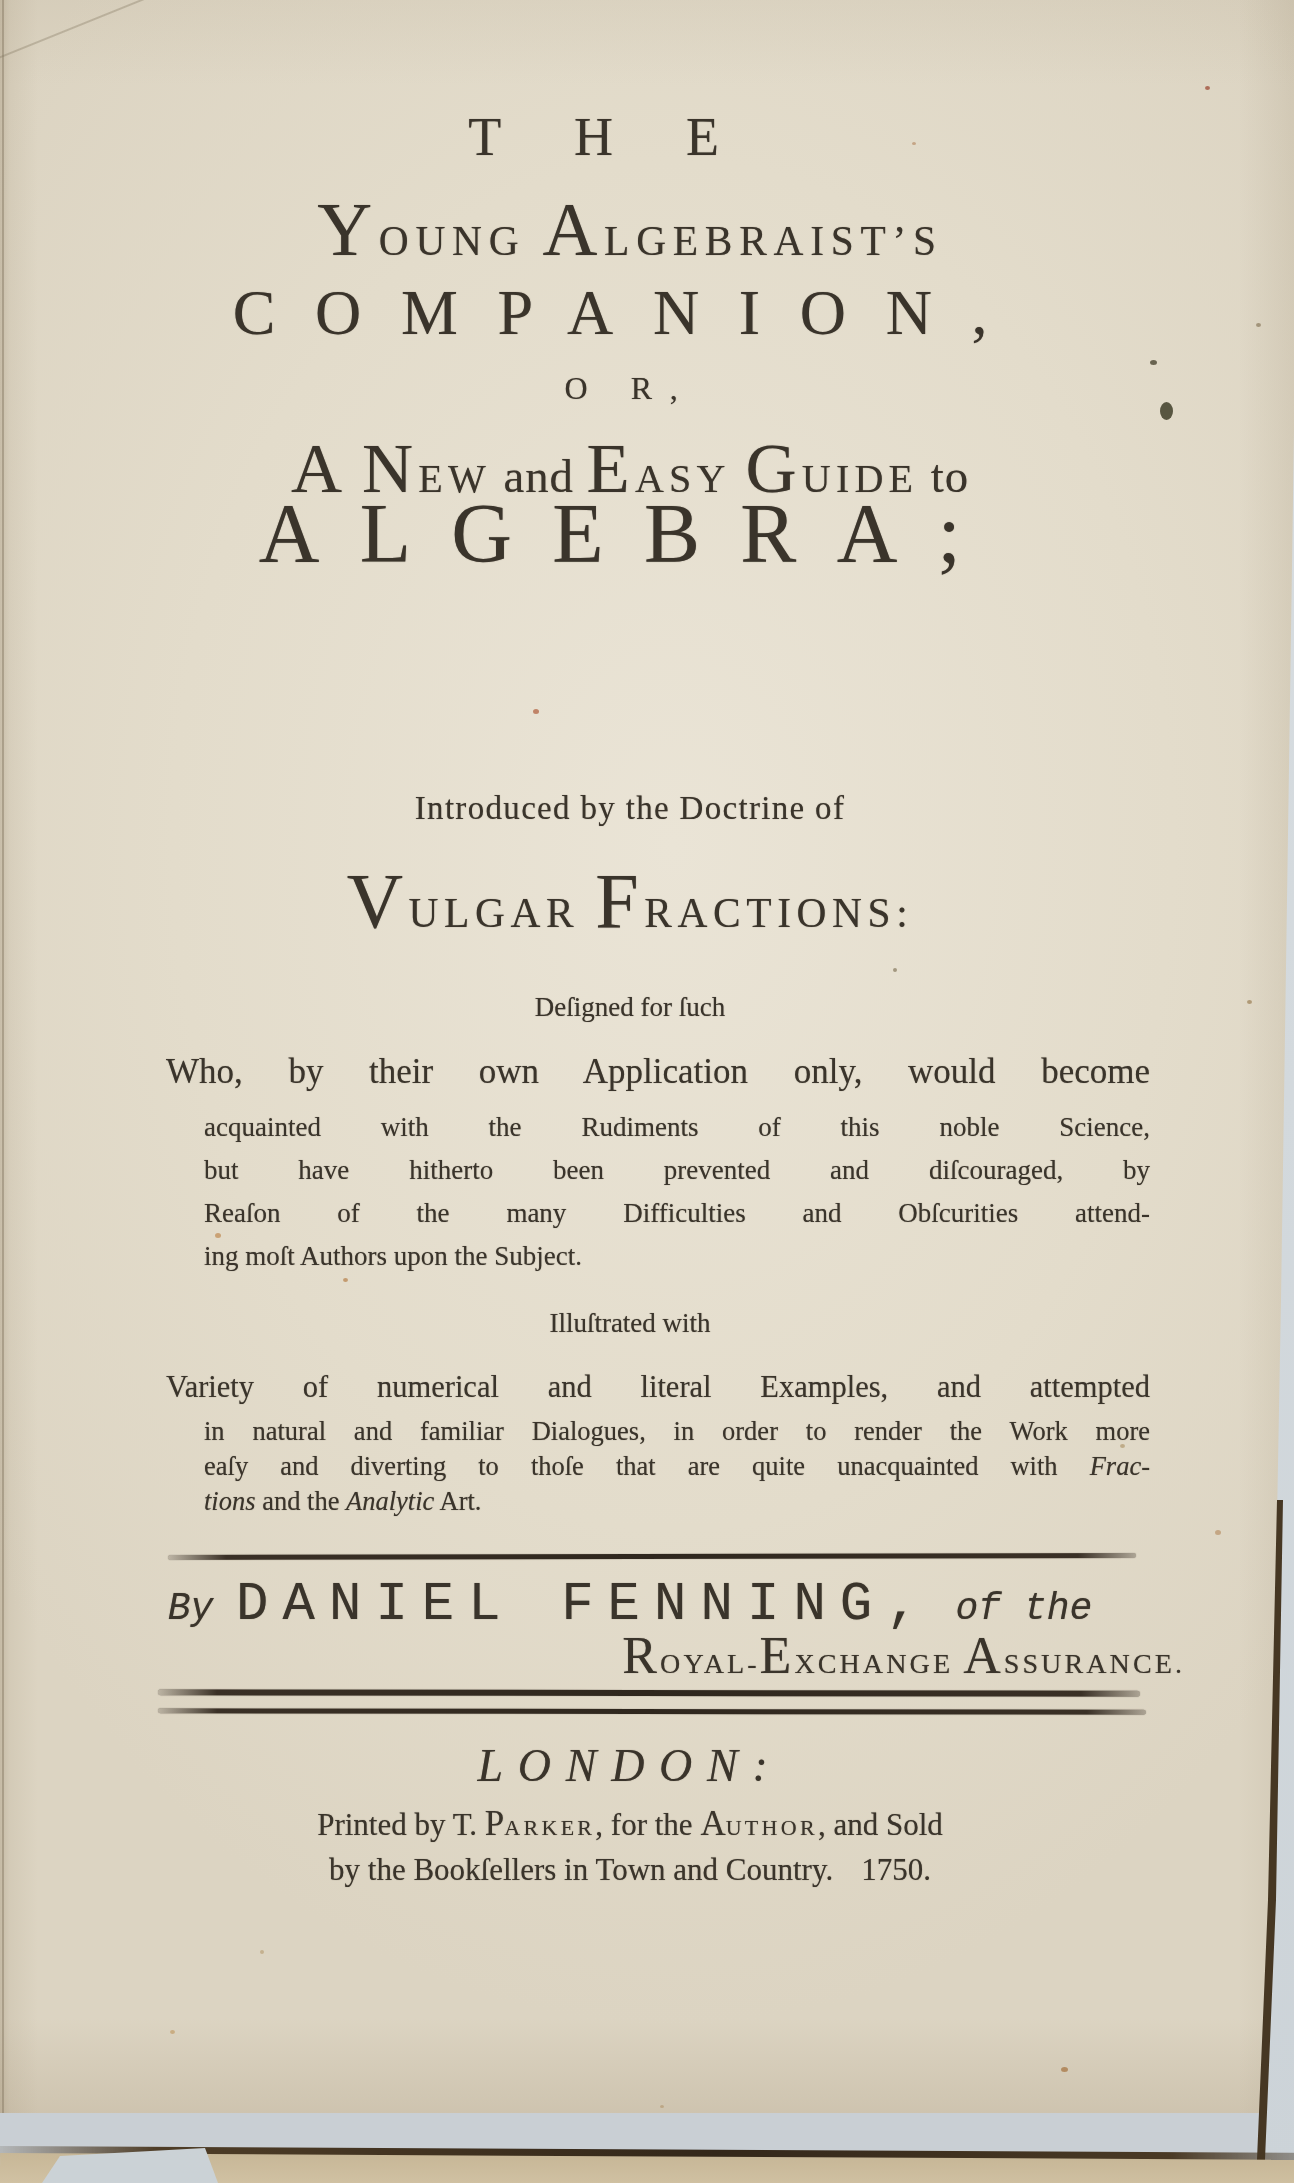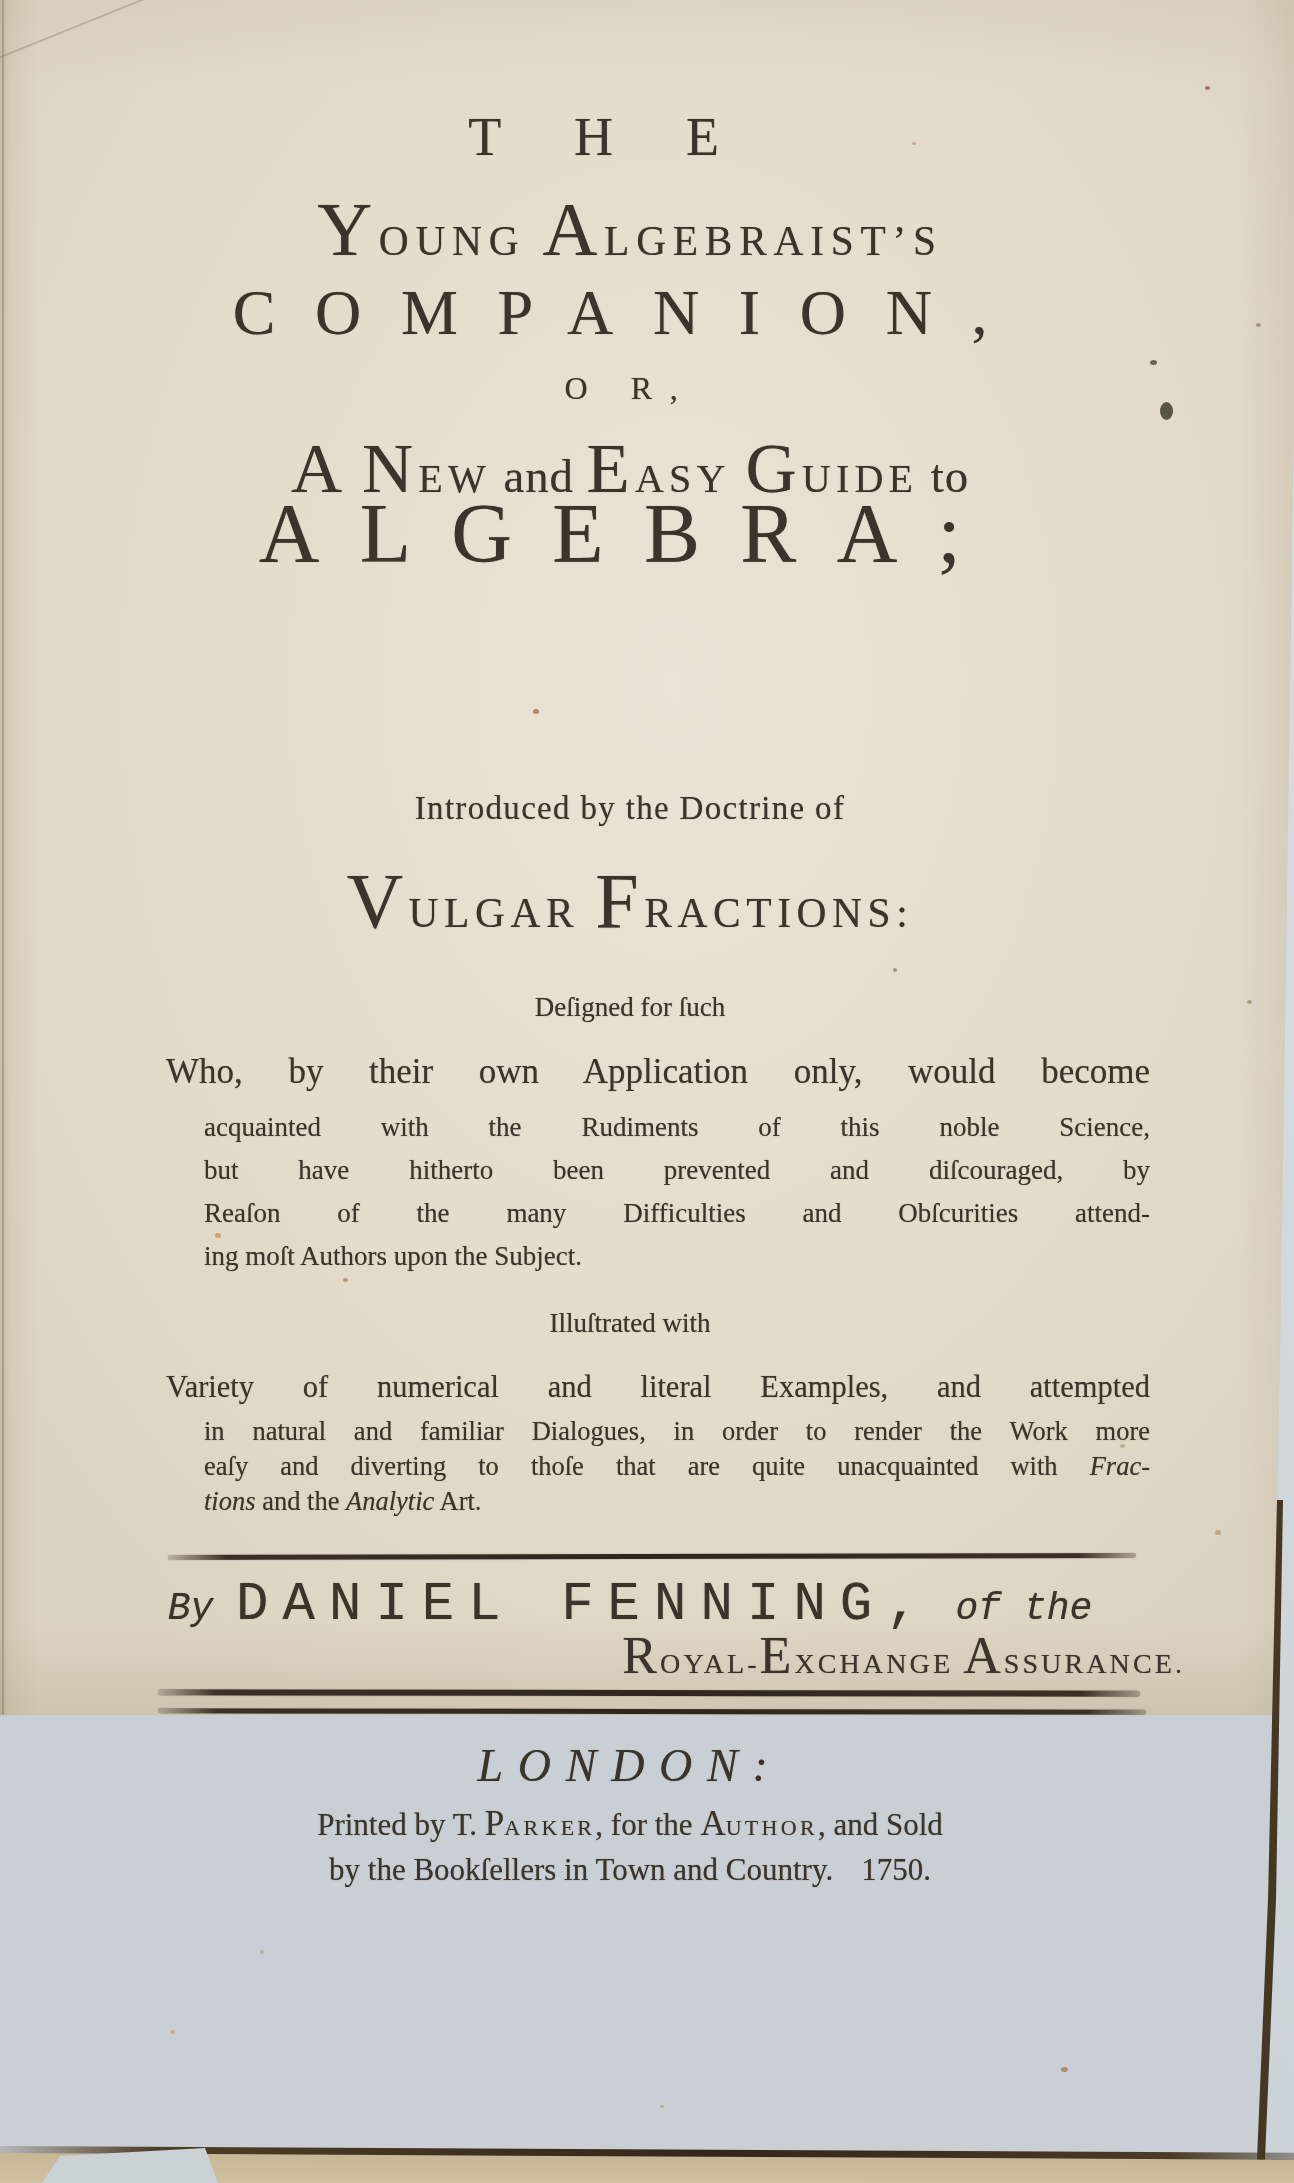--- a/index.html
+++ b/index.html
@@ -3,21 +3,21 @@
 <meta charset="utf-8">
 <title>Title page</title>
 <style>
   html,body{margin:0;padding:0;}
   body{
     width:1294px;height:2183px;position:relative;overflow:hidden;
     background:#c9cfd4;
     font-family:"Liberation Serif","DejaVu Serif",serif;
   }
   .page{
-    position:absolute;left:0;top:0;width:1294px;height:1715px;
+    position:absolute;left:0;top:0;width:1294px;height:2113px;
     background-color:#e1dac9;
     background-image:
       linear-gradient(90deg, rgba(150,133,105,.32) 0px, rgba(150,133,105,.12) 10px, rgba(150,133,105,0) 38px),
       linear-gradient(270deg, rgba(150,135,108,.16) 0px, rgba(150,135,108,0) 55px),
       linear-gradient(0deg, rgba(150,130,100,.20) 0px, rgba(150,130,100,0) 95px),
       linear-gradient(180deg, rgba(162,147,120,.10) 0px, rgba(162,147,120,0) 85px),
       radial-gradient(ellipse 860px 1180px at 52% 40%, #eae4d6 0%, #e3dccb 58%, #dcd4c2 100%);
   }
   
   .left-crease{position:absolute;left:2px;top:0;width:2px;height:100%;background:rgba(130,118,95,.45);filter:blur(.5px);}

